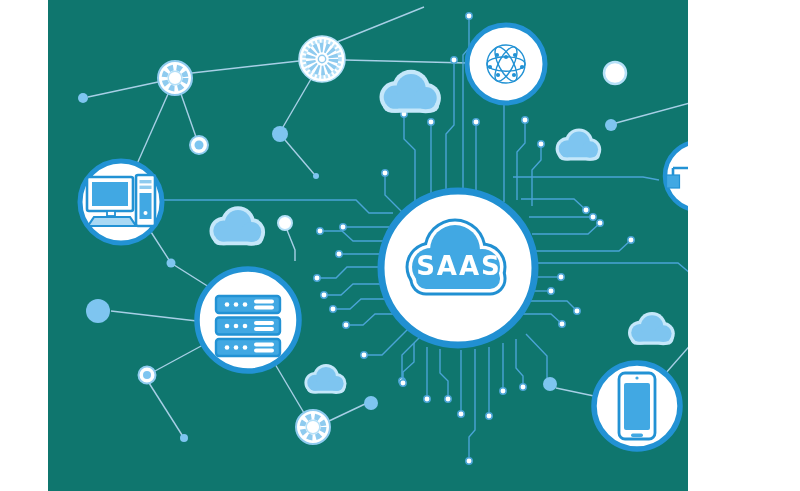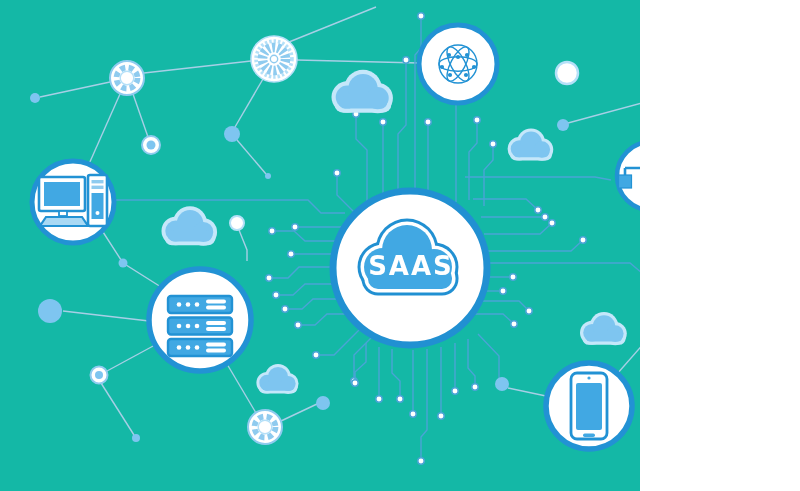--- a/index.html
+++ b/index.html
@@ -1,21 +1,22 @@
 <!DOCTYPE html>
 <html><head>
 <meta charset="utf-8">
 <style>
   html,body{margin:0;padding:0;background:#fff;}
   .stage{
     position:relative;
     width:640px;height:491px;
-    background:#14b8a6;
+    background:#0f766e;
     overflow:hidden;
     font-family:"DejaVu Sans", sans-serif;
+    margin-left:48px;
   }
   .stage svg{display:block;}
 </style>
 </head>
 <body>
 
 <div class="stage">
   <div id="diagram">
       <svg xmlns="http://www.w3.org/2000/svg" width="800" height="491" viewBox="0 0 800 491">
         <g fill="none" stroke="#A7CFE6" stroke-width="1.4">

